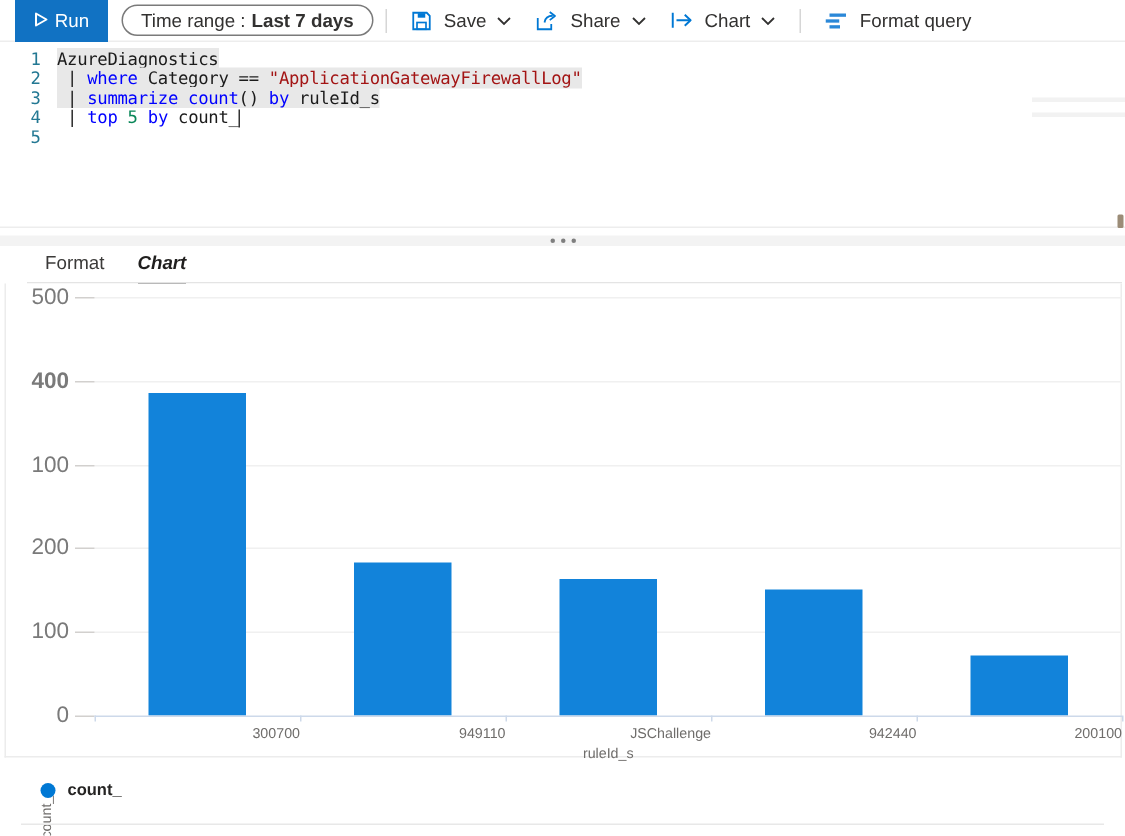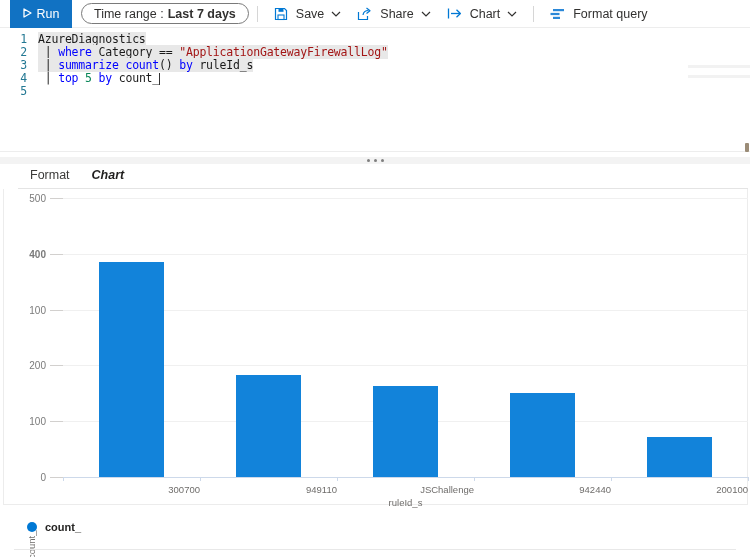--- a/index.html
+++ b/index.html
@@ -54,21 +54,21 @@
   .tab.active { color:#201f1e; font-weight:bold; border-bottom:2px solid #000000;font-style:italic; }
   .tabbar-line { position:absolute; left:18px; top:188px; width:730px; height:1px; background:#e4e4e4; }
 
   
   .chartbox { position:absolute; left:3px; top:189px; width:745px; height:316px;
               border-left:1px solid #ececec; border-right:1px solid #ececec;
               border-bottom:1px solid #ececec; background:#fff; }
   .plot { position:absolute; inset:0; }
   .gridline { position:absolute; height:1px; background:#f0f0f0; }
   .ytickdash { position:absolute; height:1px; background:#d2d0ce; }
-  .yticklab { position:absolute; width:34px; text-align:right; font-size:10px;
+  .yticklab { position:absolute; width:34px; text-align:right; font-size:15px;
               color:#7a7a7a; transform:translateY(-50%); }
   .baseline { position:absolute; height:1px; background:#cdd9ea; }
   .btick { position:absolute; width:1px; height:4px; background:#cdd9ea; }
   .bar { position:absolute; background:#1283da; }
   .catlab { position:absolute; text-align:right; font-size:9.5px; color:#6f6d6b; }
   .xlabel { position:absolute; text-align:center; font-size:9.5px; color:#6f6d6b; }
   .ylabel { position:absolute; font-size:9.5px; color:#6f6d6b;
             transform:rotate(-90deg); transform-origin:left top; white-space:nowrap; }
 
   

